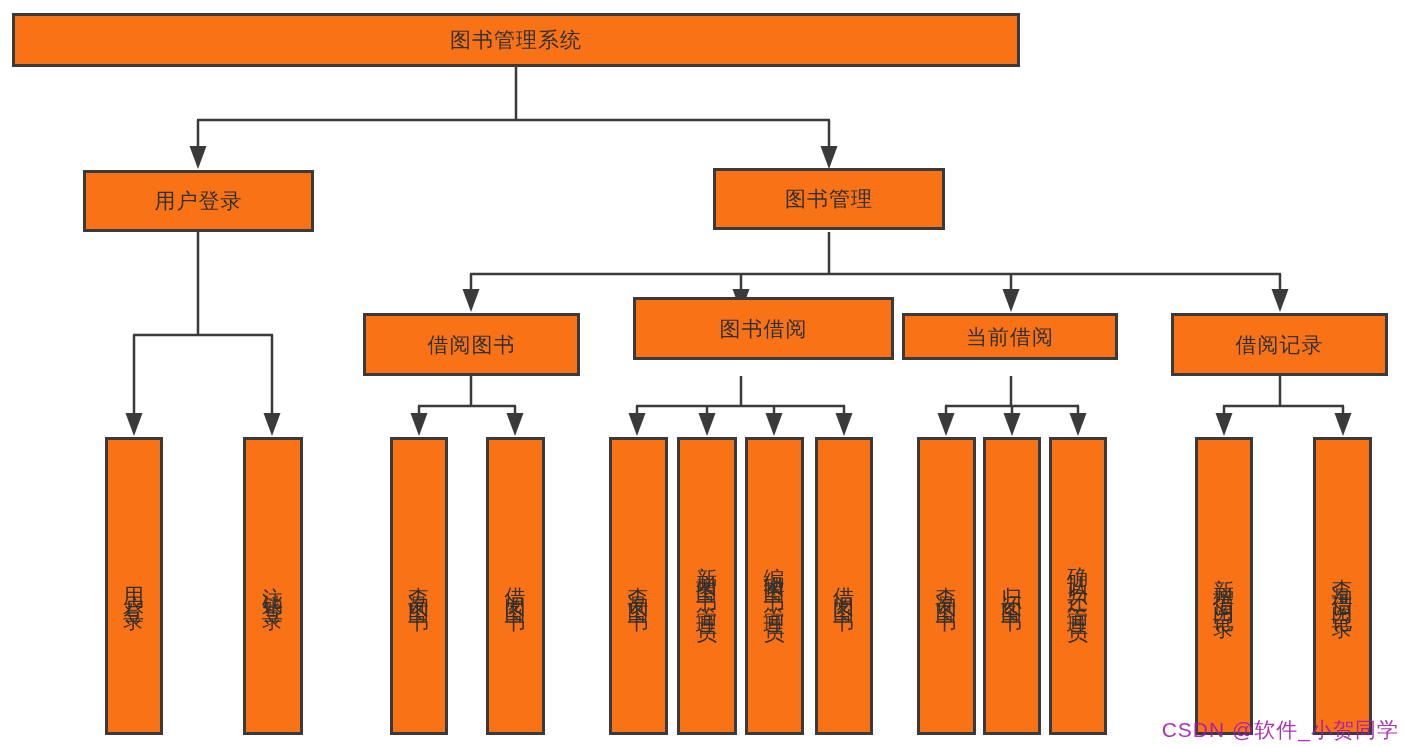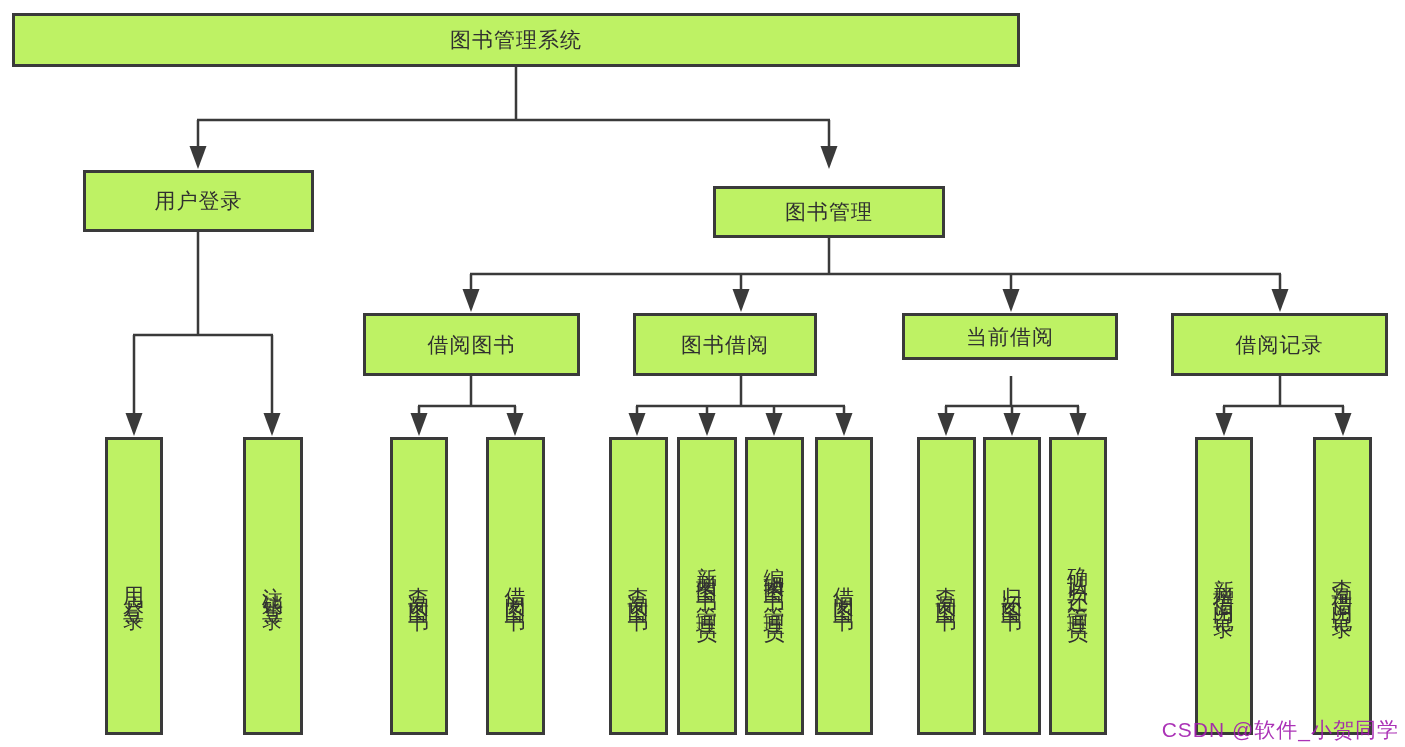--- a/index.html
+++ b/index.html
@@ -2,21 +2,21 @@
 <html><head>
 <meta charset="utf-8">
 <style>
   html,body{margin:0;padding:0;}
   body{
     width:1405px;height:747px;position:relative;overflow:hidden;
     background:#ffffff;color:#303030;
     font-family:"Liberation Sans", sans-serif;
   }
   .node{
-    position:absolute;box-sizing:border-box;background:#bef264;
+    position:absolute;box-sizing:border-box;background:#f97316;
     border:3px solid #3a3a3a;display:flex;align-items:center;justify-content:center;
     font-size:21px;letter-spacing:1px;z-index:2;text-align:center;white-space:nowrap;
   }
   .vnode{
     writing-mode:vertical-rl;text-orientation:mixed;
     letter-spacing:8px;line-height:1;white-space:normal;
   }
   svg.connectors{position:absolute;left:0;top:0;z-index:1;}
   svg.connectors path{stroke:#3a3a3a;stroke-width:2.5;fill:none;}
   svg.connectors polygon{fill:#3a3a3a;stroke:none;}
@@ -76,24 +76,24 @@
     <g>
       <path d="M1280,376 V406 M1223,406 H1344 M1224,406 V418 M1343,406 V418"></path>
       <polygon points="1215.5,413 1232.5,413 1224,436"></polygon>
       <polygon points="1334.5,413 1351.5,413 1343,436"></polygon>
     </g>
   </svg>
 
   <div class="node" style="left:12px;top:13px;width:1008px;height:54px">图书管理系统</div>
 
   <div class="node" style="left:83px;top:170px;width:231px;height:62px">用户登录</div>
-  <div class="node" style="left:713px;top:186px;width:232px;height:52px">图书管理</div>
+  <div class="node" style="left:713px;top:168px;width:232px;height:62px">图书管理</div>
 
   <div class="node" style="left:363px;top:313px;width:217px;height:63px">借阅图书</div>
-  <div class="node" style="left:633px;top:313px;width:184px;height:63px">图书借阅</div>
+  <div class="node" style="left:633px;top:297px;width:261px;height:63px">图书借阅</div>
   <div class="node" style="left:902px;top:313px;width:216px;height:47px">当前借阅</div>
   <div class="node" style="left:1171px;top:313px;width:217px;height:63px">借阅记录</div>
 
   <div class="node vnode" style="left:105px;top:437px;width:58px;height:298px">用户登录</div>
   <div class="node vnode" style="left:243px;top:437px;width:60px;height:298px">注销登录</div>
 
   <div class="node vnode" style="left:390px;top:437px;width:58px;height:298px">查询图书</div>
   <div class="node vnode" style="left:486px;top:437px;width:59px;height:298px">借阅图书</div>
 
   <div class="node vnode" style="left:609px;top:437px;width:59px;height:298px">查询图书</div>

